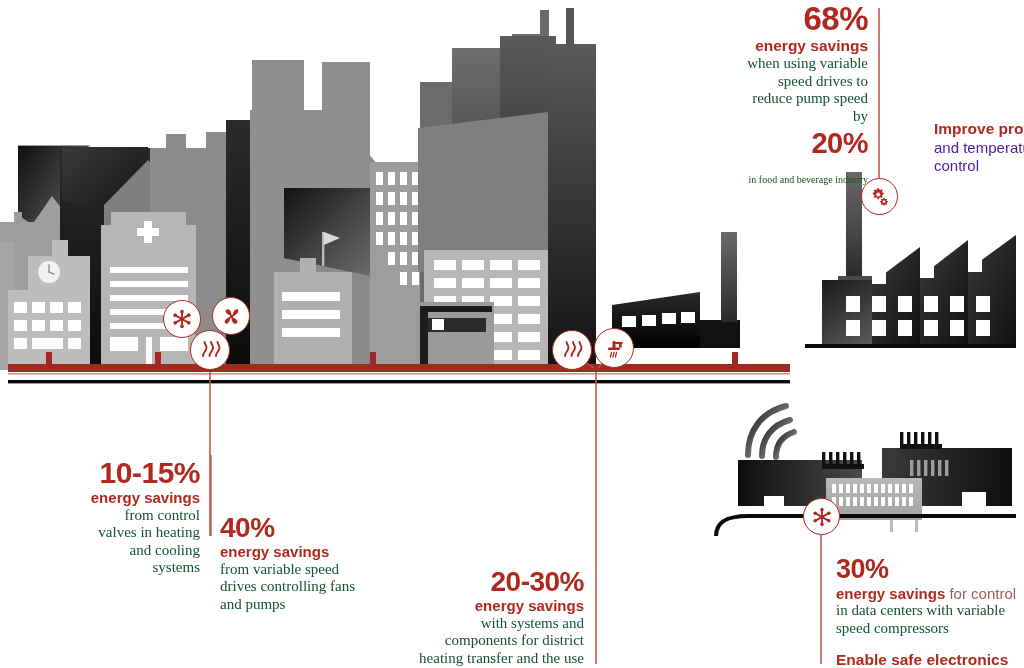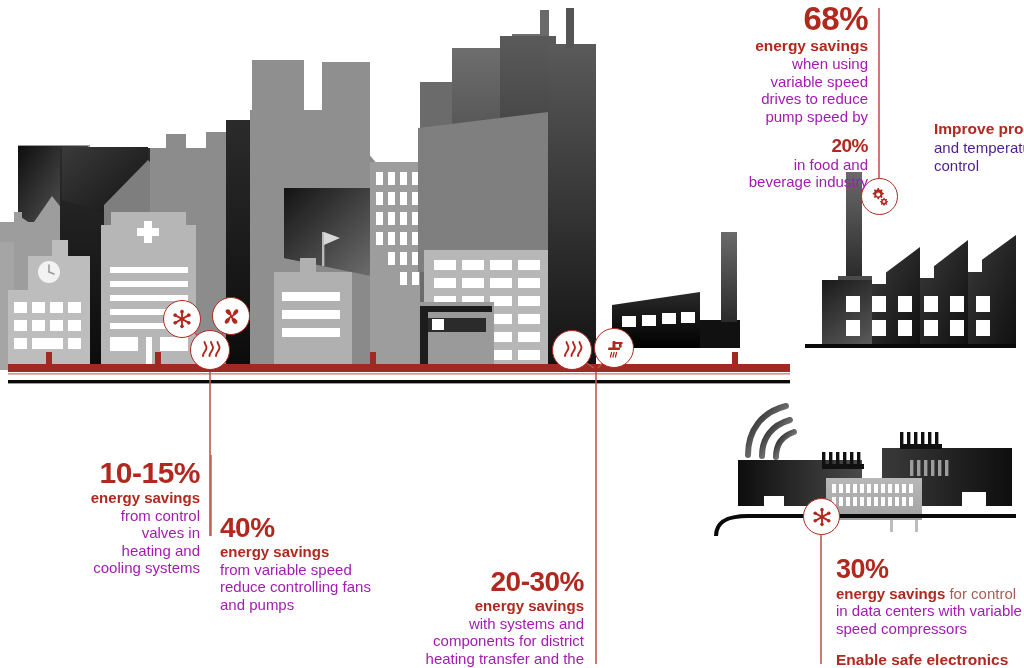--- a/index.html
+++ b/index.html
@@ -15,21 +15,21 @@
 
   
   .tblock{position:absolute;}
   .big{
     font-weight:bold;color:#b0281e;line-height:1.0;letter-spacing:-0.5px;
   }
   .sub{
     font-weight:bold;color:#b0281e;line-height:1.12;
   }
   .body{
-    color:#a21caf;line-height:1.16;font-weight:normal;
+    color:#14532d;line-height:1.16;font-weight:normal;font-family:Liberation Serif, serif;
   }
   .mixline{color:#a85c54;line-height:1.16;}
   .mixline b{color:#b0281e;}
   .bold-note{font-weight:bold;color:#b0281e;line-height:1.2;}
   .note-body{color:#4c1d95;line-height:1.2;}
   .ta-right{text-align:right;}
   .ta-left{text-align:left;}
 
   
   .badge{
@@ -510,39 +510,39 @@
         <circle cx="4.6" cy="16.2" r="1.9"></circle>
           <circle cx="19.4" cy="7.8" r="1.9"></circle>
       </g>
     </svg>
   </div>
 
   <div class="tblock ta-right" style="left:742px;top:2px;width:126px;">
     <div class="big" style="font-size:33px;">68%</div>
     <div class="sub" style="font-size:15.5px;margin-top:2px;">energy savings</div>
     <div class="body" style="font-size:15px;margin-top:1px;">when using variable speed drives to reduce pump speed by</div>
-    <div class="big" style="font-size:19px;margin-top:11px;">20%</div>
-    <div class="body" style="font-size:15px;margin-top:1px;">in food and beverage industry</div>
+    <div class="big" style="font-size:29px;margin-top:4px;">20%</div>
+    <div class="body" style="font-size:10px;margin-top:16px;">in food and beverage industry</div>
   </div>
 
   <div class="tblock ta-left" style="left:894px;top:120px;width:128px;margin-left:40px;">
     <div class="bold-note" style="font-size:15.5px;">Improve process</div>
     <div class="note-body" style="font-size:15px;">and temperature control</div>
   </div>
 
   <div class="tblock ta-right" style="left:52px;top:458px;width:148px;">
     <div class="big" style="font-size:30px;">10-15%</div>
     <div class="sub" style="font-size:15px;margin-top:2px;">energy savings</div>
     <div class="body" style="font-size:15px;margin-left:40px;">from control valves in heating and cooling systems</div>
   </div>
 
   <div class="tblock ta-left" style="left:220px;top:514px;width:152px;">
     <div class="big" style="font-size:28px;">40%</div>
     <div class="sub" style="font-size:15px;margin-top:2px;">energy savings</div>
-    <div class="body" style="font-size:15px;">from variable speed reduce controlling fans and pumps</div>
+    <div class="body" style="font-size:15px;">from variable speed drives controlling fans and pumps</div>
   </div>
 
   <div class="tblock ta-right" style="left:414px;top:538px;width:170px;">
     <div class="big" style="font-size:28px;margin-top:30px;">20-30%</div>
     <div class="sub" style="font-size:15px;margin-top:2px;">energy savings</div>
     <div class="body" style="font-size:15px;">with systems and components for district heating transfer and the use of hot water in buildings</div>
   </div>
 
   <div class="tblock ta-left" style="left:836px;top:556px;width:192px;">
     <div class="big" style="font-size:27px;">30%</div>

